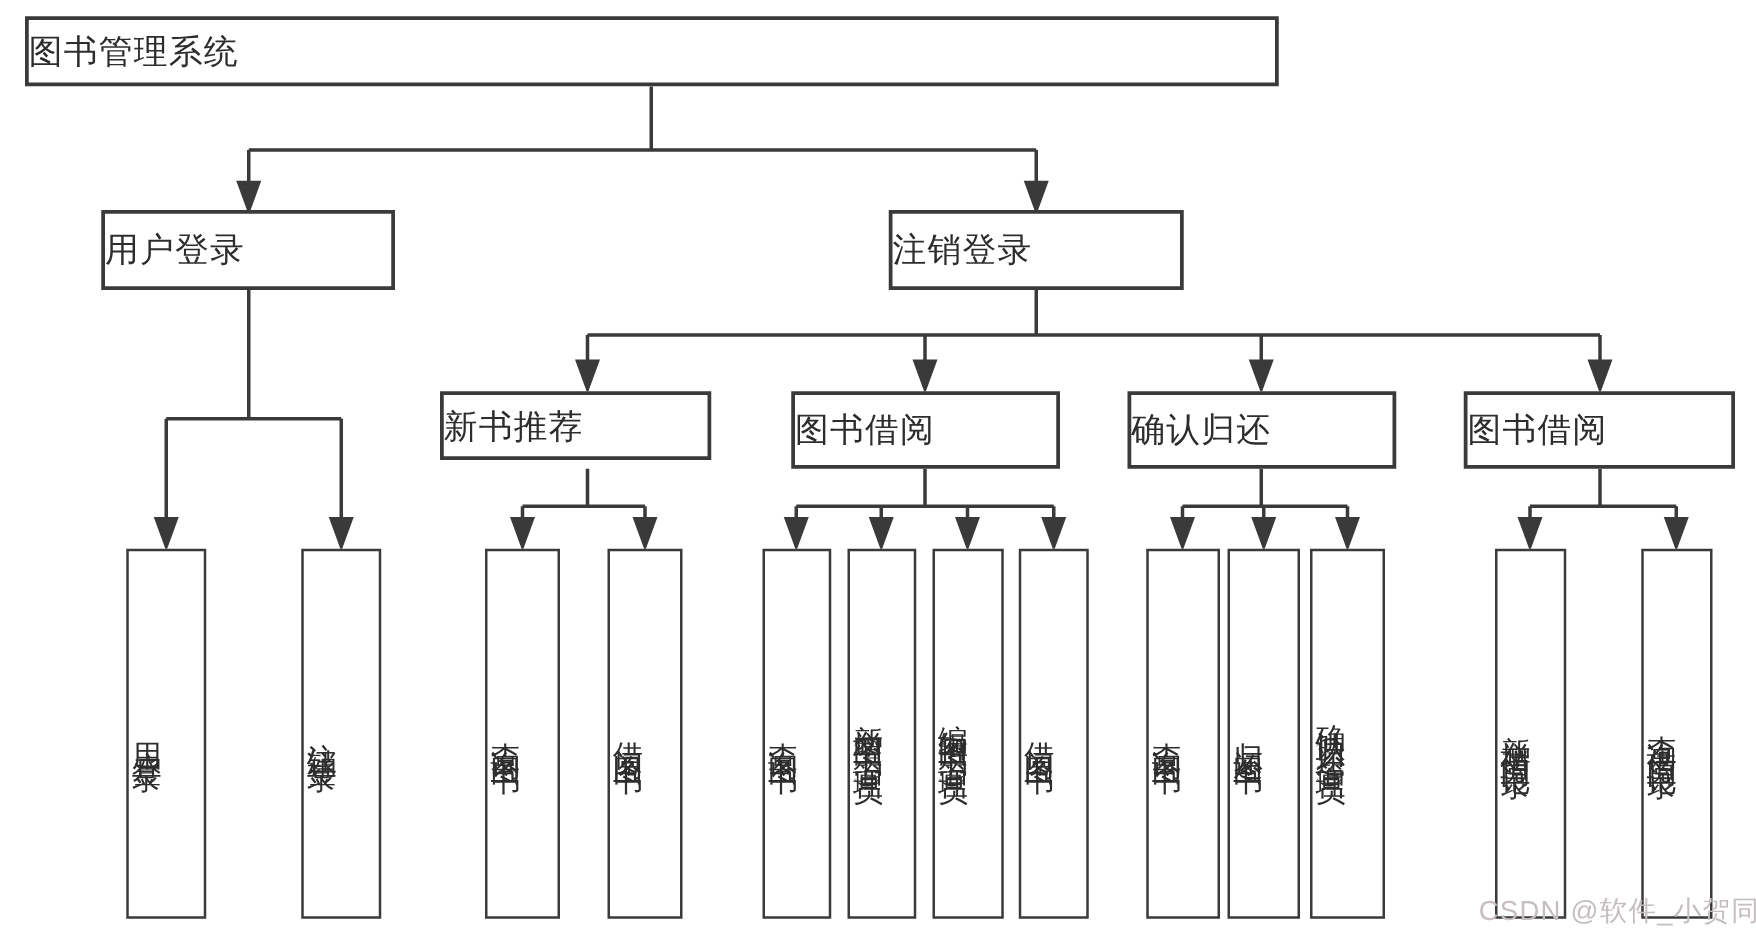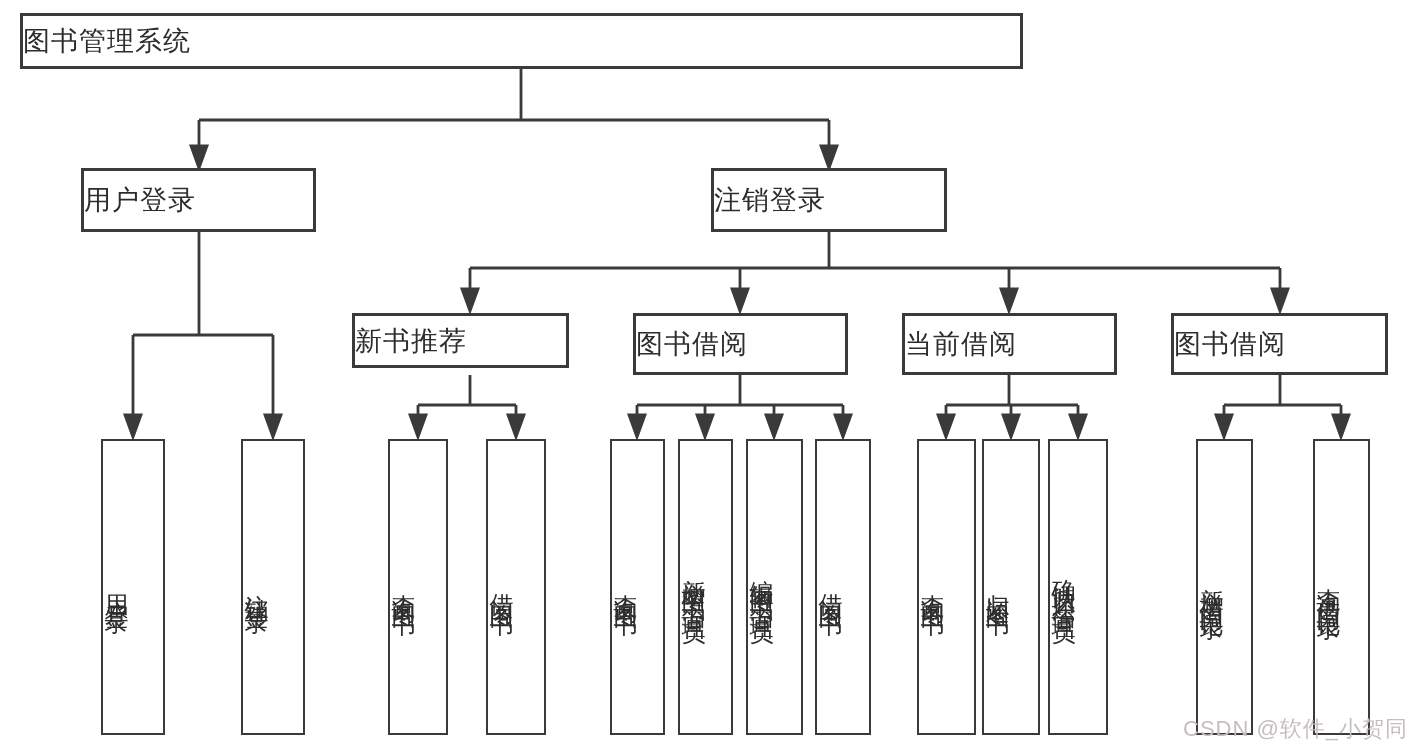--- a/index.html
+++ b/index.html
@@ -120,21 +120,21 @@
     <span>注销登录</span>
   </div>
 
   <div class="node h-label" style="left:352px; top:313px; width:217px; height:55px;">
     <span>新书推荐</span>
   </div>
   <div class="node h-label" style="left:633px; top:313px; width:215px; height:62px;">
     <span>图书借阅</span>
   </div>
   <div class="node h-label" style="left:902px; top:313px; width:215px; height:62px;">
-    <span>当前借阅</span>
+    <span>确认归还</span>
   </div>
   <div class="node h-label" style="left:1171px; top:313px; width:217px; height:62px;">
     <span>图书借阅</span>
   </div>
 
   <div class="node leaf" style="left:101px; top:439px; width:64px; height:296px;">
     <span class="v-text">用户登录</span>
   </div>
   <div class="node leaf" style="left:241px; top:439px; width:64px; height:296px;">
     <span class="v-text">注销登录</span>

